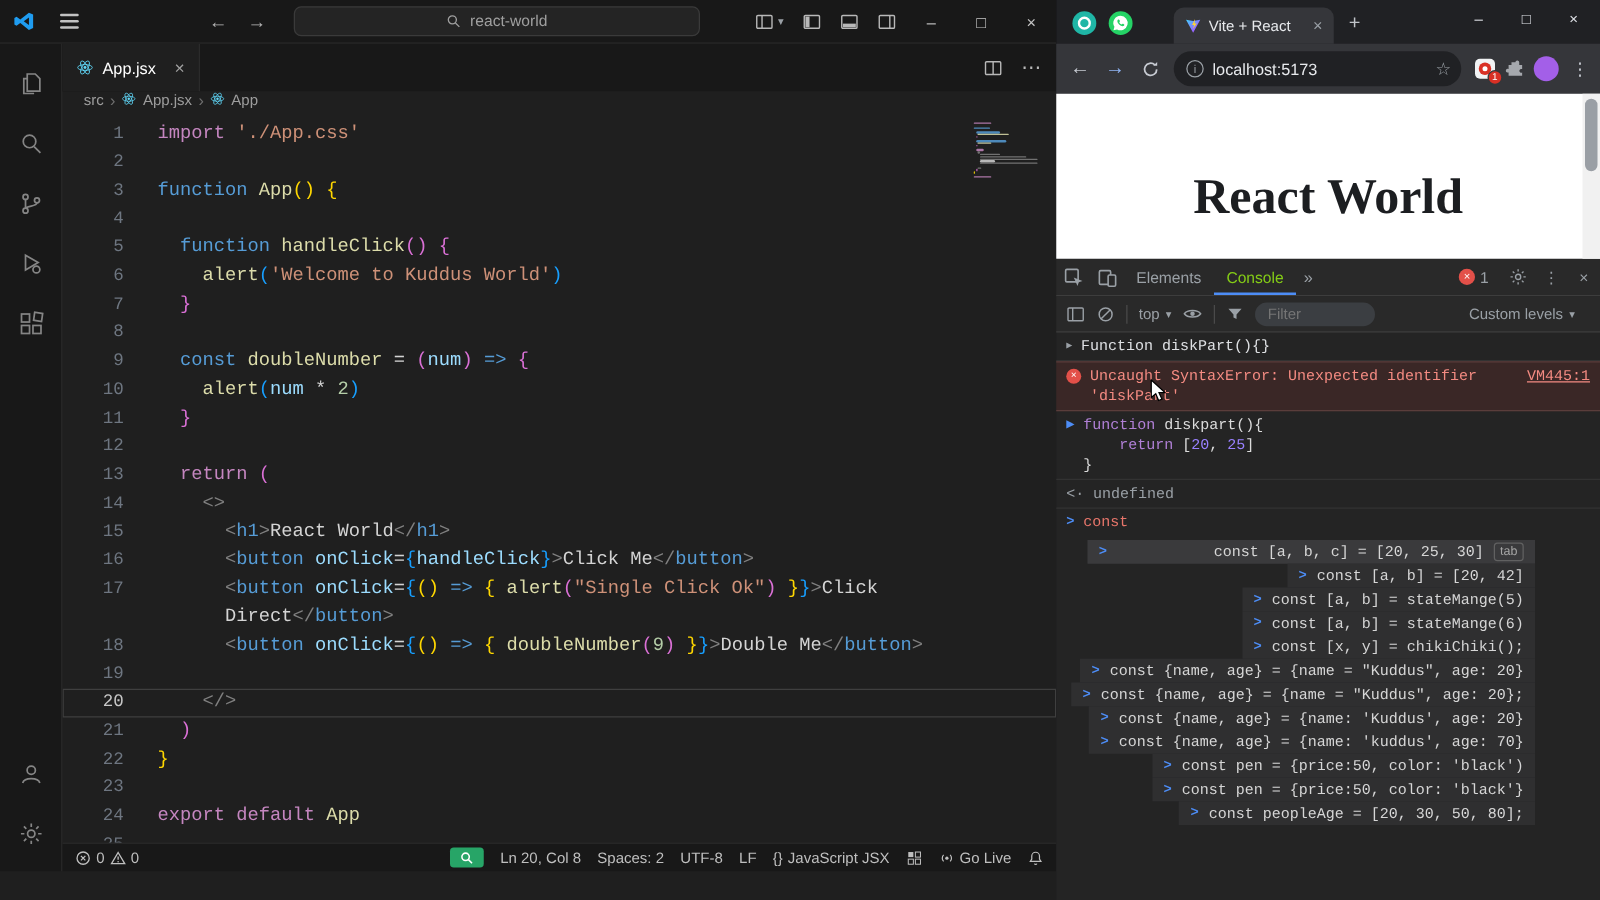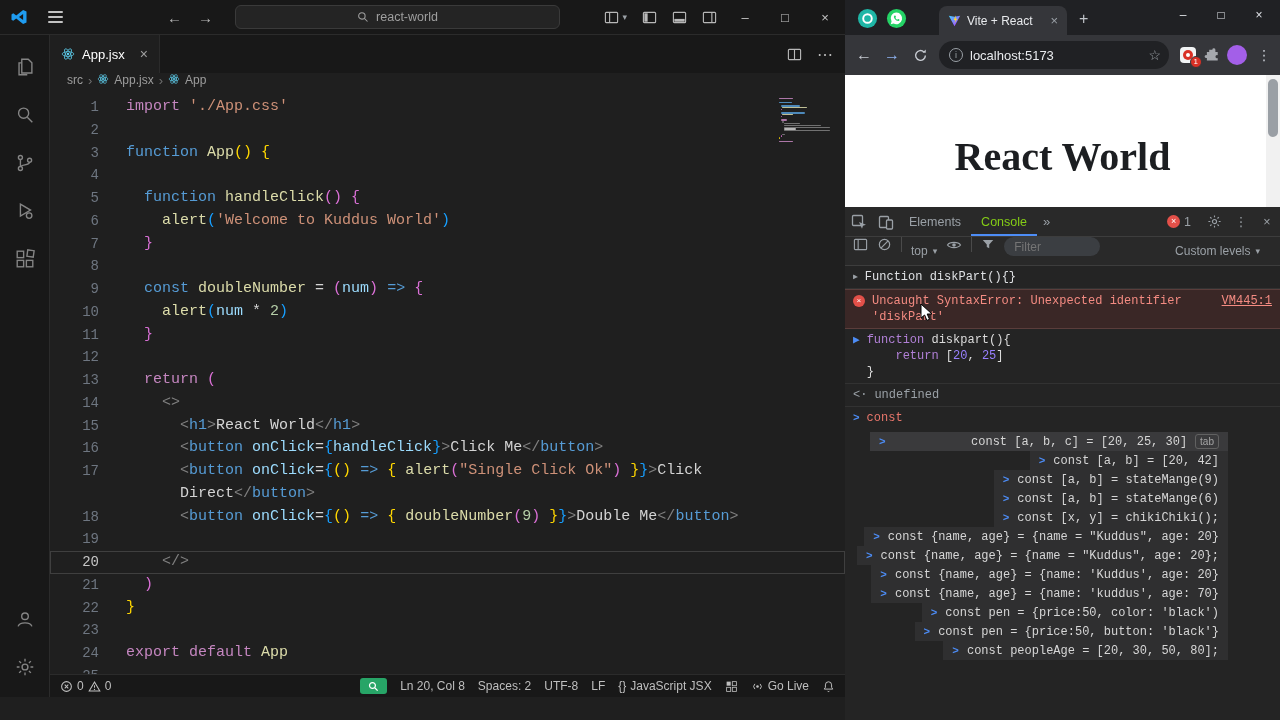--- a/index.html
+++ b/index.html
@@ -77,21 +77,21 @@
   .dt-tabs{height:30px;background:#292929;border-bottom:1px solid #3d3d3d;display:flex;align-items:center;color:#9aa0a6;font-size:12.5px}
   .dt-ico{width:27px;display:flex;justify-content:center}
   .dt-tab{padding:0 10px;height:100%;display:flex;align-items:center}
   .dt-tab.active{color:#84cc16;box-shadow:inset 0 -2px 0 #4d8df6}
   .more{font-size:13px;padding:0 6px}
   .dt-right{margin-left:auto;display:flex;align-items:center}
   .errbadge{display:flex;align-items:center;gap:4px;margin-right:10px}
   .errdot{width:13px;height:13px;border-radius:50%;background:#e35049;color:#fff;font-size:9px;display:flex;align-items:center;justify-content:center;line-height:1}
   .dt-x{width:26px;text-align:center;color:#9aa0a6}
 
-  .dt-bar{height:29px;background:#292929;border-bottom:1px solid #3d3d3d;display:flex;gap:9px;padding:0 8px;color:#9aa0a6;font-size:12px}
+  .dt-bar{height:29px;background:#292929;border-bottom:1px solid #3d3d3d;display:flex;align-items:center;gap:9px;padding:0 8px;color:#9aa0a6;font-size:12px}
   .vdiv{width:1px;height:15px;background:#4a4a4a}
   .caret{font-size:9px;color:#9aa0a6}
   .fpill{height:19px;background:#3b3e42;border:none;border-radius:10px;color:#9aa0a6;font-size:12px;padding:0 10px;width:96px;font-family:"Liberation Sans",sans-serif;outline:none}
   .dt-levels{margin-left:auto;display:flex;gap:5px;align-items:center;margin-right:12px}
   .dt-issues{height:26px;border-bottom:1px solid #3d3d3d;display:flex;align-items:center;gap:9px;padding:0 9px;color:#9aa0a6;font-size:12px}
 
   .console{flex:1;position:relative;font-family:"Liberation Mono","DejaVu Sans Mono",monospace;font-size:12px;color:#dfe1e4}
   .crow{display:flex;gap:7px;padding:3px 8px;border-bottom:1px solid #323232;align-items:flex-start;line-height:16px}
   .exp{color:#9aa0a6;font-size:8px;line-height:16px}
   .cerr{background:#3a2726;border-top:1px solid #5a3d3b;border-bottom:1px solid #5a3d3b;color:#f48b82}
@@ -536,29 +536,29 @@
         <span class="result">&lt;·</span>
         <span class="result">undefined</span>
       </div>
       <div class="crow noborder">
         <span class="bluechev">&gt;</span>
         <span class="cinput">const</span>
       </div>
       <div class="sugs">
           <div class="sug sel"><span class="bluechev">&gt;</span><span class="stext">const [a, b, c] = [20, 25, 30]</span><span class="chip">tab</span></div>
           <div class="sug"><span class="bluechev">&gt;</span><span class="stext">const [a, b] = [20, 42]</span></div>
-          <div class="sug"><span class="bluechev">&gt;</span><span class="stext">const [a, b] = stateMange(9)</span></div>
+          <div class="sug"><span class="bluechev">&gt;</span><span class="stext">const [a, b] = stateMange(5)</span></div>
           <div class="sug"><span class="bluechev">&gt;</span><span class="stext">const [a, b] = stateMange(6)</span></div>
           <div class="sug"><span class="bluechev">&gt;</span><span class="stext">const [x, y] = chikiChiki();</span></div>
           <div class="sug"><span class="bluechev">&gt;</span><span class="stext">const {name, age} = {name = "Kuddus", age: 20}</span></div>
           <div class="sug"><span class="bluechev">&gt;</span><span class="stext">const {name, age} = {name = "Kuddus", age: 20};</span></div>
           <div class="sug"><span class="bluechev">&gt;</span><span class="stext">const {name, age} = {name: 'Kuddus', age: 20}</span></div>
           <div class="sug"><span class="bluechev">&gt;</span><span class="stext">const {name, age} = {name: 'kuddus', age: 70}</span></div>
           <div class="sug"><span class="bluechev">&gt;</span><span class="stext">const pen = {price:50, color: 'black')</span></div>
-          <div class="sug"><span class="bluechev">&gt;</span><span class="stext">const pen = {price:50, button: 'black'}</span></div>
+          <div class="sug"><span class="bluechev">&gt;</span><span class="stext">const pen = {price:50, color: 'black'}</span></div>
           <div class="sug"><span class="bluechev">&gt;</span><span class="stext">const peopleAge = [20, 30, 50, 80];</span></div>
         </div>
     </div>
   </div>
 </div>
 
 <span class="mcursor">
   <svg width="14" height="19" viewBox="0 0 14 19">
       <path d="M1 1v14l3.6-3 2.3 5.4 2.6-1.1-2.3-5.3H12z" fill="#fff" stroke="#000" stroke-width="1"></path>
     </svg>

